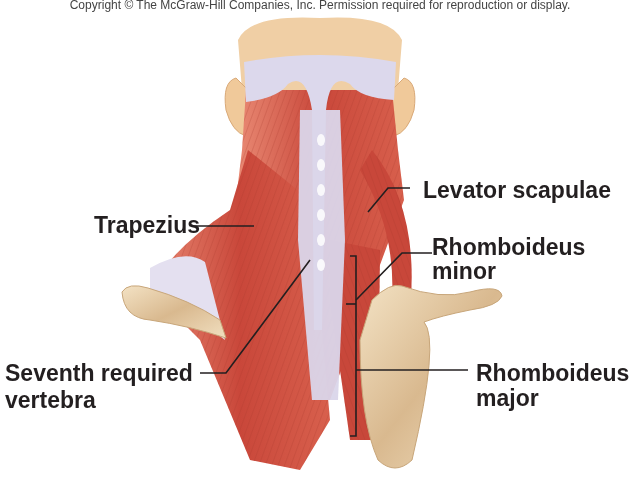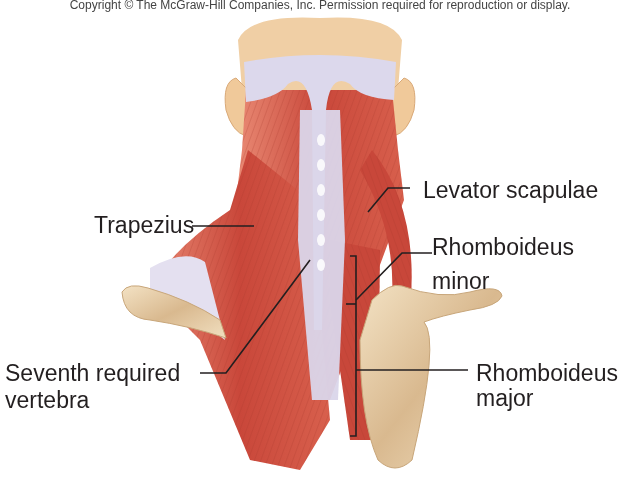--- a/index.html
+++ b/index.html
@@ -11,21 +11,21 @@
     }
     .copyright {
       position: absolute; top: 0; left: 0; width: 640px;
       text-align: center; font-size: 12px; color: #444;
       line-height: 10px;
     }
     svg.illustration { position: absolute; left: 0; top: 0; }
     .label {
       position: absolute;
       font-family: "Liberation Sans", sans-serif;
-      font-weight: normal;
+      font-weight: bold;
       font-size: 23px;
       line-height: 25px;
       color: #231f20;
       white-space: nowrap;
     }
   </style>
 </head>
 <body>
 
 <div class="copyright">Copyright © The McGraw-Hill Companies, Inc. Permission required for reproduction or display.</div>
@@ -110,17 +110,17 @@
     <polyline points="350,256 356,256 356,436 350,436"></polyline>
     <line x1="346" y1="304" x2="356" y2="304"></line>
     <polyline points="200,373 226,373 310,260"></polyline>
     <line x1="356" y1="370" x2="468" y2="370"></line>
   </g>
 </svg>
 
 <div class="label" style="left:74px; top:213px;margin-left:20px;">Trapezius</div>
 <div class="label" style="left:423px; top:178px;">Levator scapulae</div>
 <div class="label" style="left:432px; top:235px;">Rhomboideus</div>
-<div class="label" style="left:432px; top:269px;">minor</div>
+<div class="label" style="left:432px; top:259px;">minor</div>
 <div class="label" style="left:5px; top:361px;">Seventh required</div>
 <div class="label" style="left:5px; top:388px;">vertebra</div>
 <div class="label" style="left:476px; top:361px;">Rhomboideus</div>
 <div class="label" style="left:476px; top:386px;">major</div>
 
 </body></html>

